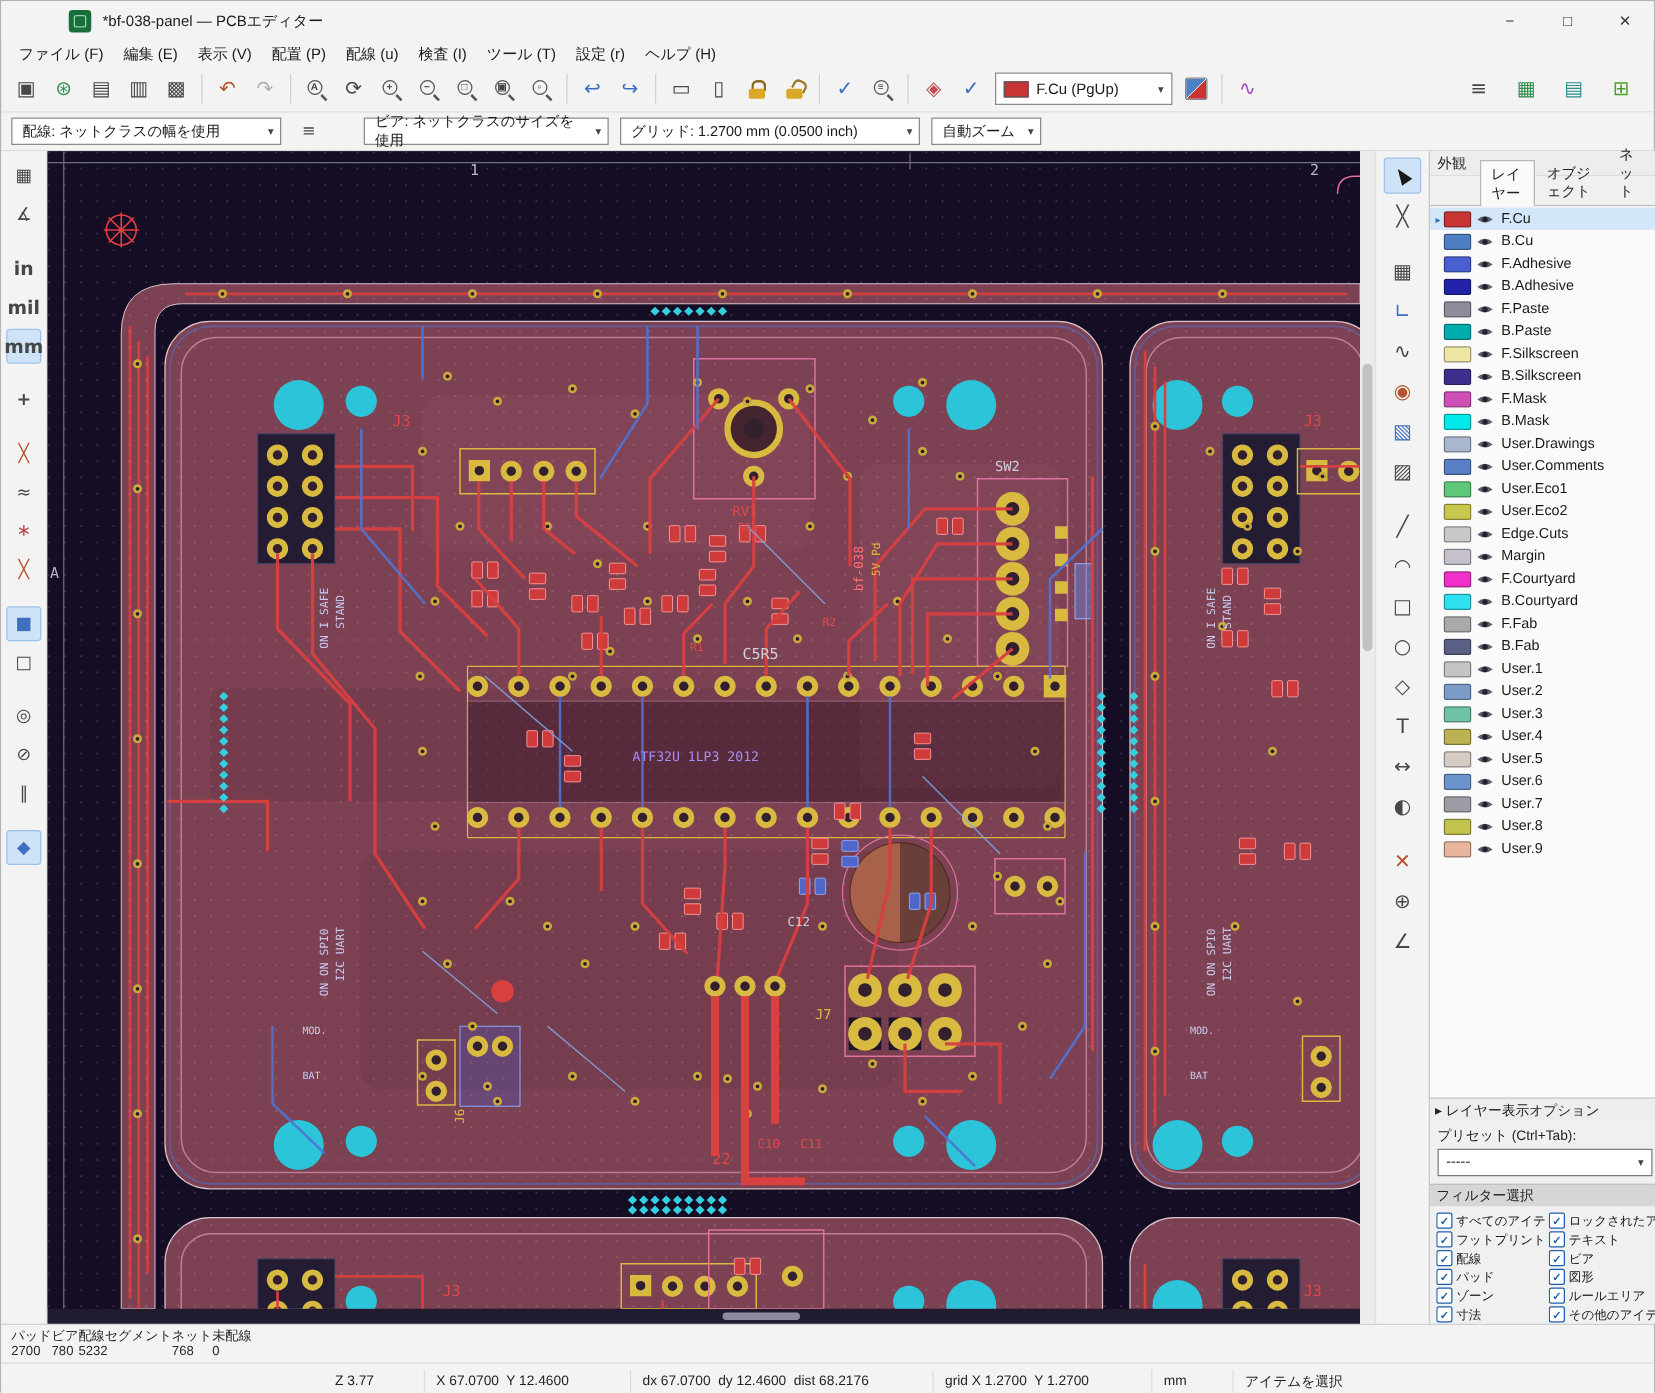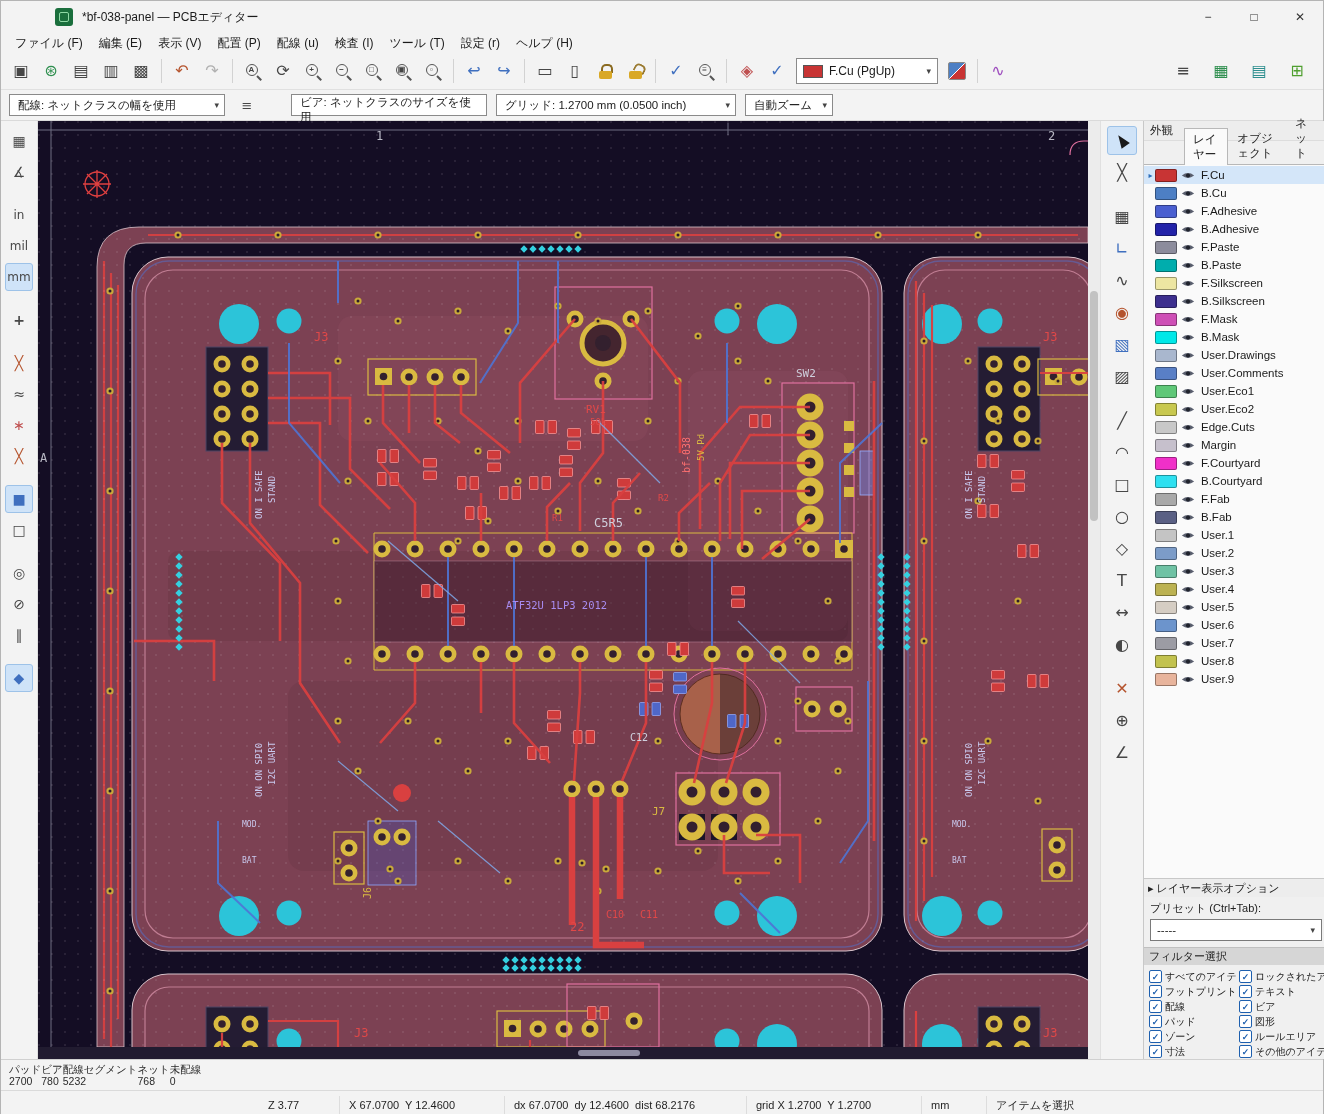--- a/index.html
+++ b/index.html
@@ -51,21 +51,21 @@
   .rightcluster{margin-left:auto;display:flex;align-items:center;gap:8px;padding-right:6px;}
   
   .dd{height:22px;border:1px solid #8a8a8a;background:#fff;display:flex;align-items:center;font-size:11.5px;color:#1a1a1a;padding:0 5px 0 8px;box-sizing:border-box;flex:none;}
   .dd .arrow{margin-left:auto;font-size:9px;color:#444;padding-left:8px;}
 
   
   .workspace{height:938px;display:flex;flex:none;}
   .lefttools{width:36px;border-right:1px solid #e0e0e0;display:flex;flex-direction:column;align-items:center;padding-top:6px;gap:3px;flex:none;background:#f3f3f3;}
   .lefttools .tb{width:28px;height:28px;}
   .lefttools .g{font-size:14px;}
-  .unitbtn .g{font-size:12px;font-weight:normal;}
+  .unitbtn .g{font-size:15px;font-weight:bold;}
   .gap{height:9px;flex:none;}
   .canvas-wrap{width:1050px;position:relative;background:#140d24;flex:none;}
   .hscroll{position:absolute;left:0;bottom:0;width:1050px;height:12px;background:rgba(255,255,255,0.06);}
   .hscroll .thumb{position:absolute;left:540px;top:3px;width:62px;height:6px;background:#8d8aa0;border-radius:3px;}
   .vscroll{width:12px;background:#ececec;position:relative;flex:none;}
   .vscroll .thumb{position:absolute;left:2px;top:170px;width:8px;height:230px;background:#c2c2c2;border-radius:4px;}
   .righttools{width:42px;border-left:1px solid #e0e0e0;display:flex;flex-direction:column;align-items:center;padding-top:5px;gap:3px;flex:none;background:#f3f3f3;}
   .righttools .tb{width:30px;height:29px;}
   .cursorarrow{width:0;height:0;border-left:5px solid transparent;border-right:5px solid transparent;border-bottom:13px solid #1a1a1a;transform:rotate(-35deg);}
 
@@ -258,21 +258,21 @@
   </div>
 
   <div class="toolbar2">
     <div class="dd" style="width:216px;">
       <span>配線: ネットクラスの幅を使用</span>
       <span class="arrow">▾</span>
     </div>
     <button class="tb" style="width:26px;height:26px;">
         <span class="g" style="font-size:13px;">≡</span>
       </button>
-    <div class="dd" style="width:196px;margin-left:22px;flex-direction:column;">
+    <div class="dd" style="width:196px;margin-left:22px;">
       <span>ビア: ネットクラスのサイズを使用</span>
       <span class="arrow">▾</span>
     </div>
     <div class="dd" style="width:240px;">
       <span>グリッド: 1.2700 mm (0.0500 inch)</span>
       <span class="arrow">▾</span>
     </div>
     <div class="dd" style="width:88px;">
       <span>自動ズーム</span>
       <span class="arrow">▾</span>

